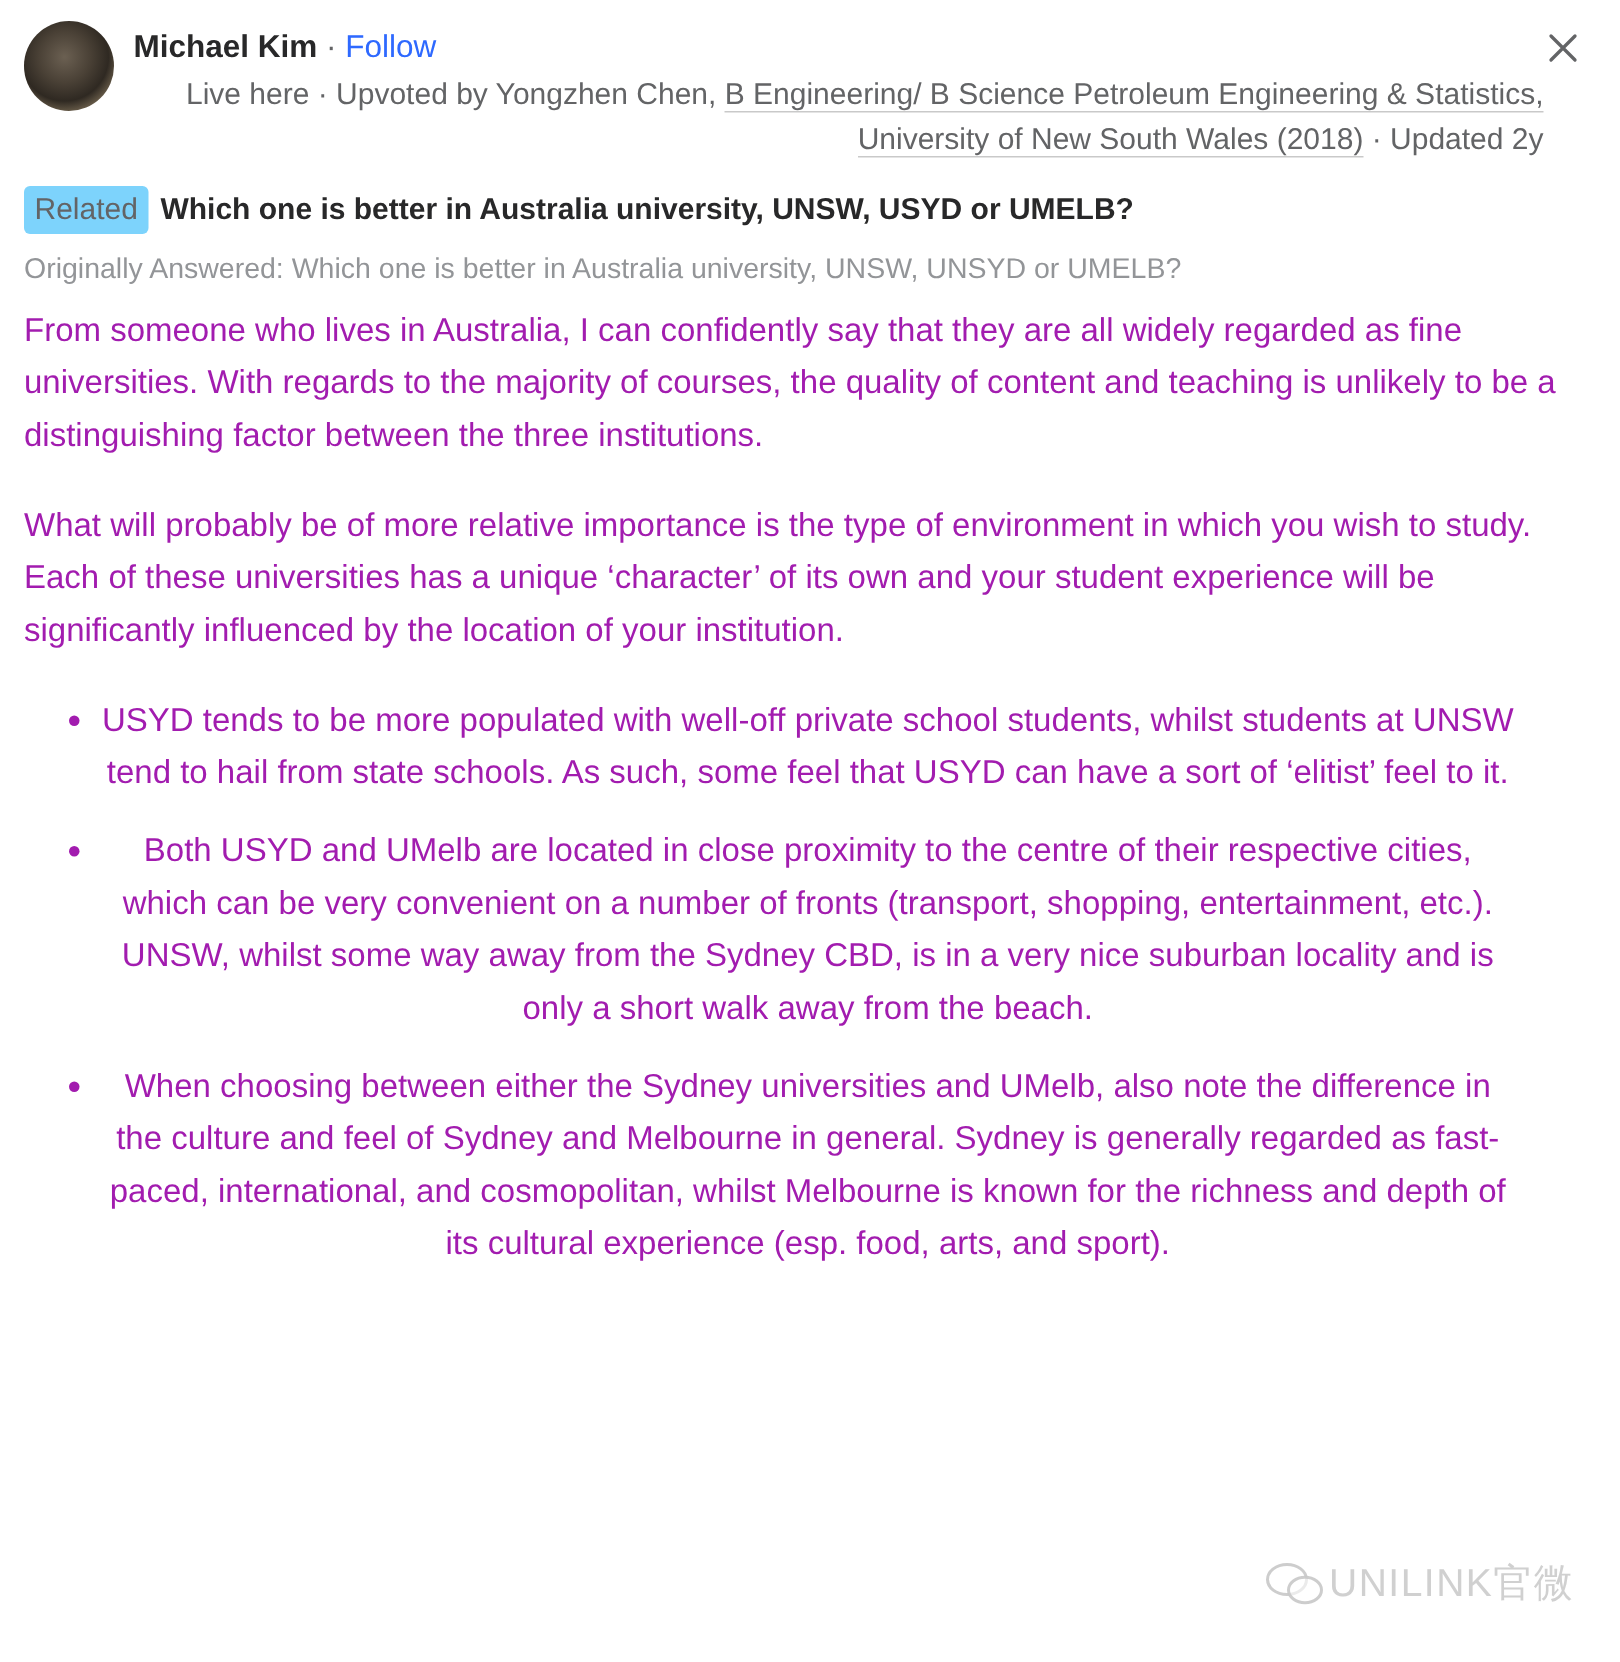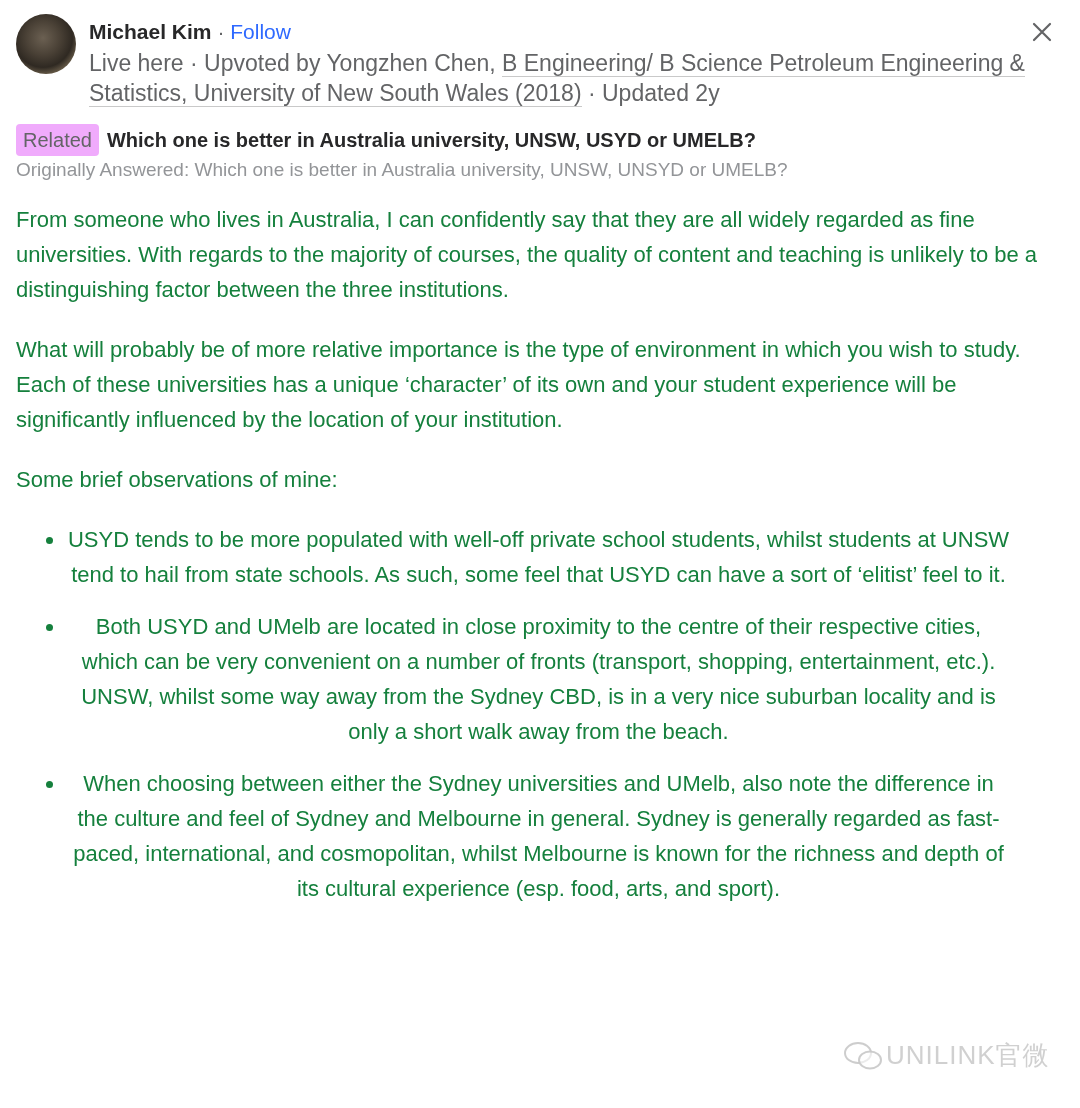--- a/index.html
+++ b/index.html
@@ -11,33 +11,33 @@
   .header { position: absolute; left: 16px; top: 14px; width: 1048px; }
   .avatar {
     position: absolute; left: 0; top: 0; width: 60px; height: 60px; border-radius: 50%;
     background: radial-gradient(circle at 45% 40%, #6b6052 0%, #4a4136 35%, #2f2922 60%, #8a7a60 85%, #b9a781 100%);
   }
   .meta { position: absolute; left: 73px; top: 2px; width: 940px; }
   .name-line { font-size: 21px; line-height: 32px; }
   .name { font-weight: bold; color: #282829; text-align: center; }
   .dot { color: #636466; }
   .follow { color: #2e69ff; cursor: pointer; }
-  .cred-line { font-size: 23px; line-height: 30px; color: #636466; }
+  .cred-line { font-size: 20px; line-height: 30px; color: #636466; text-align: right; }
   .cred-link { border-bottom: 1px solid #c9c9c9; }
   .close {
     position: absolute; right: 8px; top: 4px; width: 28px; height: 28px; cursor: pointer;
   }
   .related-row { position: absolute; left: 16px; top: 122px; width: 1060px; height: 36px; display: flex; align-items: center; }
   .related-badge {
-    background: #f0abfc; color: #636466; font-size: 20px; border-radius: 4px;
+    background: #7dd3fc; color: #636466; font-size: 20px; border-radius: 4px;
     padding: 2px 7px; margin-right: 8px; line-height: 28px;
   }
   .question { font-size: 20px; font-weight: bold; color: #282829; white-space: nowrap; }
-  .orig { position: absolute; left: 16px; top: 156px; font-size: 19px; color: #939598; line-height: 28px; white-space: nowrap; }
-  .body { position: absolute; left: 16px; top: 202px; width: 1055px; font-size: 22px; line-height: 35px; color: #15803d; }
+  .orig { position: absolute; left: 16px; top: 166px; font-size: 19px; color: #939598; line-height: 28px; white-space: nowrap; }
+  .body { position: absolute; left: 16px; top: 202px; width: 1055px; font-size: 22px; line-height: 35px; color: #a21caf; }
   .body p { margin: 0 0 25px 0; }
   .body ul { margin: 0 0 18px 0; padding-left: 50px; text-align: center; }
   .body li { margin-bottom: 17px; padding-right: 60px; }
   .watermark {
     position: absolute; left: 842px; top: 1038px; display: flex; align-items: flex-end;
     color: rgba(200,200,200,0.85); font-size: 26px; letter-spacing: 1px; pointer-events: none;
   }
 </style>
 </head>
 <body>
@@ -62,21 +62,20 @@
 <div class="related-row">
   <span class="related-badge">Related</span>
   <span class="question">Which one is better in Australia university, UNSW, USYD or UMELB?</span>
 </div>
 
 <div class="orig">Originally Answered: Which one is better in Australia university, UNSW, UNSYD or UMELB?</div>
 
 <div class="body">
   <p>From someone who lives in Australia, I can confidently say that they are all widely regarded as fine universities. With regards to the majority of courses, the quality of content and teaching is unlikely to be a distinguishing factor between the three institutions.</p>
   <p>What will probably be of more relative importance is the type of environment in which you wish to study. Each of these universities has a unique ‘character’ of its own and your student experience will be significantly influenced by the location of your institution.</p>
-  <p>Some brief observations of mine:</p>
   <ul>
     <li>USYD tends to be more populated with well-off private school students, whilst students at UNSW tend to hail from state schools. As such, some feel that USYD can have a sort of ‘elitist’ feel to it.</li>
     <li>Both USYD and UMelb are located in close proximity to the centre of their respective cities, which can be very convenient on a number of fronts (transport, shopping, entertainment, etc.). UNSW, whilst some way away from the Sydney CBD, is in a very nice suburban locality and is only a short walk away from the beach.</li>
     <li>When choosing between either the Sydney universities and UMelb, also note the difference in the culture and feel of Sydney and Melbourne in general. Sydney is generally regarded as fast-paced, international, and cosmopolitan, whilst Melbourne is known for the richness and depth of its cultural experience (esp. food, arts, and sport).</li>
   </ul>
 </div>
 
 <div class="watermark">
   <svg width="44" height="34" viewBox="0 0 44 34">
     <ellipse cx="16" cy="14" rx="13" ry="10" fill="none" stroke="rgba(200,200,200,0.9)" stroke-width="2"></ellipse>

